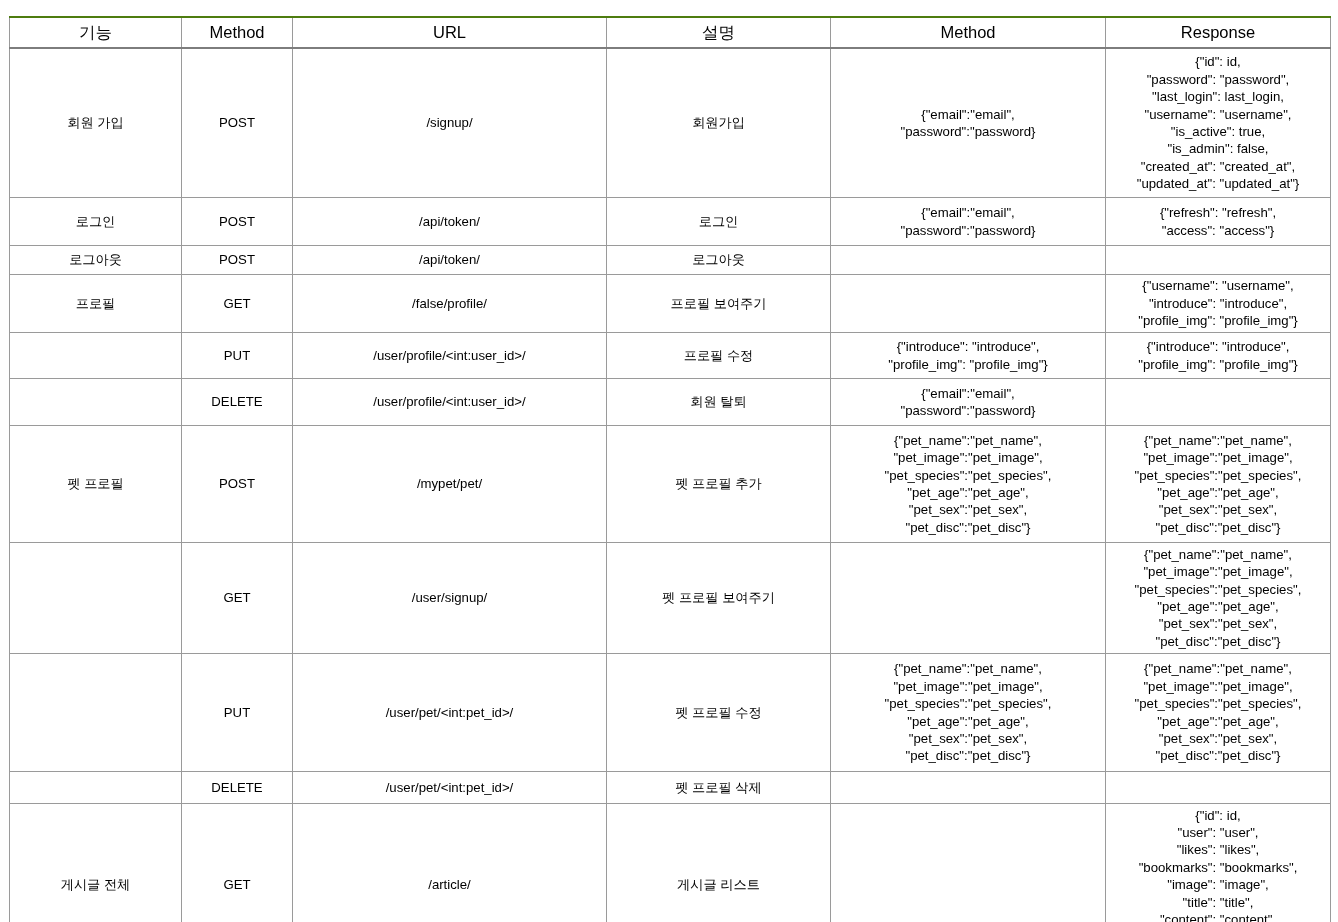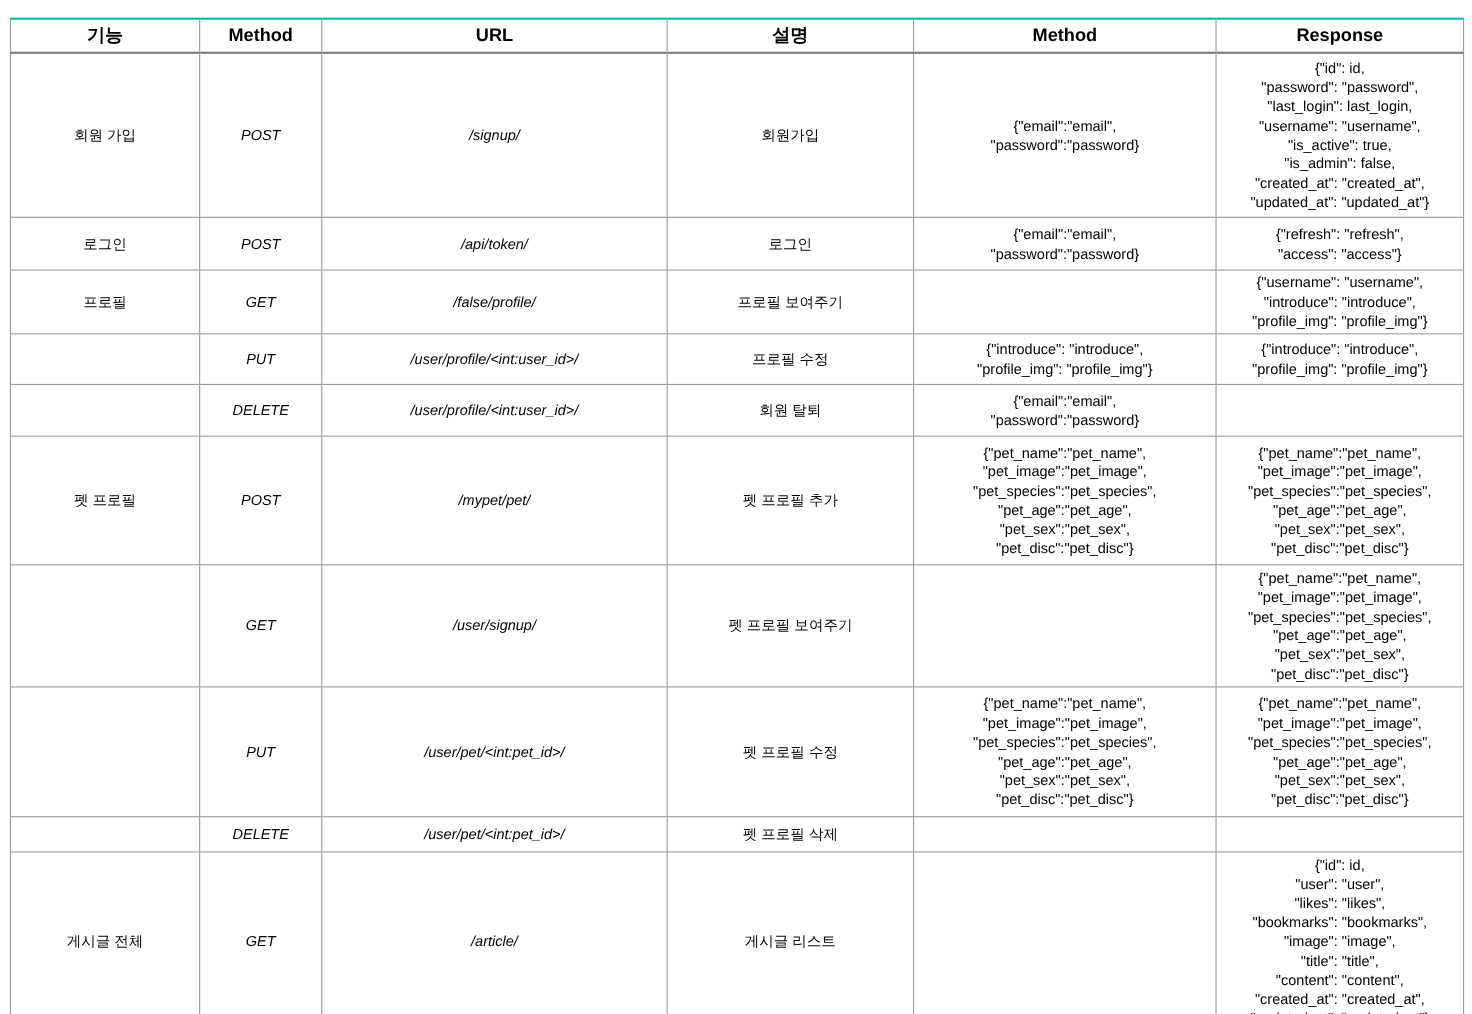--- a/index.html
+++ b/index.html
@@ -30,37 +30,36 @@
     border: 1px solid #9a9a9a;
     text-align: center;
     vertical-align: middle;
     padding: 2px 4px;
     color: #000000;
     line-height: 1.32;
     white-space: pre-line;
     word-break: keep-all;
   }
   table.api-table th {
-    font-weight: bold;
+    font-weight: normal;
     font-size: 16.5px;
     height: 25px;
     border-bottom: 2px solid #7d7d7d;
-    border-top: 2px solid #14b8a6;
+    border-top: 2px solid #4d7c0f;
     margin-top: 24px;
   }
   table.api-table td {
     font-size: 13.2px;
   }
   td.cell-func, td.cell-desc {
     font-size: 13.4px;
     margin-top: 12px;
   }
   td.cell-method, td.cell-url {
     font-size: 13.6px;
-    font-style: italic;
   }
   td.cell-req, td.cell-res {
     font-size: 13.2px;
   }
   .col-func   { width: 172px; }
   .col-method { width: 111px; }
   .col-url    { width: 314px; }
   .col-desc   { width: 224px; }
   .col-req    { width: 275px; }
   .col-res    { width: 225px; }
@@ -122,20 +121,28 @@
       <tr class="r-login">
         <td class="cell-func">로그인</td>
         <td class="cell-method">POST</td>
         <td class="cell-url">/api/token/</td>
         <td class="cell-desc">로그인</td>
         <td class="cell-req">{"email":"email",
 "password":"password}</td>
         <td class="cell-res">{"refresh": "refresh",
 "access": "access"}</td>
       </tr>
+      <tr class="r-logout">
+        <td class="cell-func">로그아웃</td>
+        <td class="cell-method">POST</td>
+        <td class="cell-url">/api/token/</td>
+        <td class="cell-desc">로그아웃</td>
+        <td class="cell-req"></td>
+        <td class="cell-res"></td>
+      </tr>
       <tr class="r-profget thick-top">
         <td class="cell-func">프로필</td>
         <td class="cell-method">GET</td>
         <td class="cell-url">/false/profile/</td>
         <td class="cell-desc">프로필 보여주기</td>
         <td class="cell-req"></td>
         <td class="cell-res">{"username": "username",
 "introduce": "introduce",
 "profile_img": "profile_img"}</td>
       </tr>

